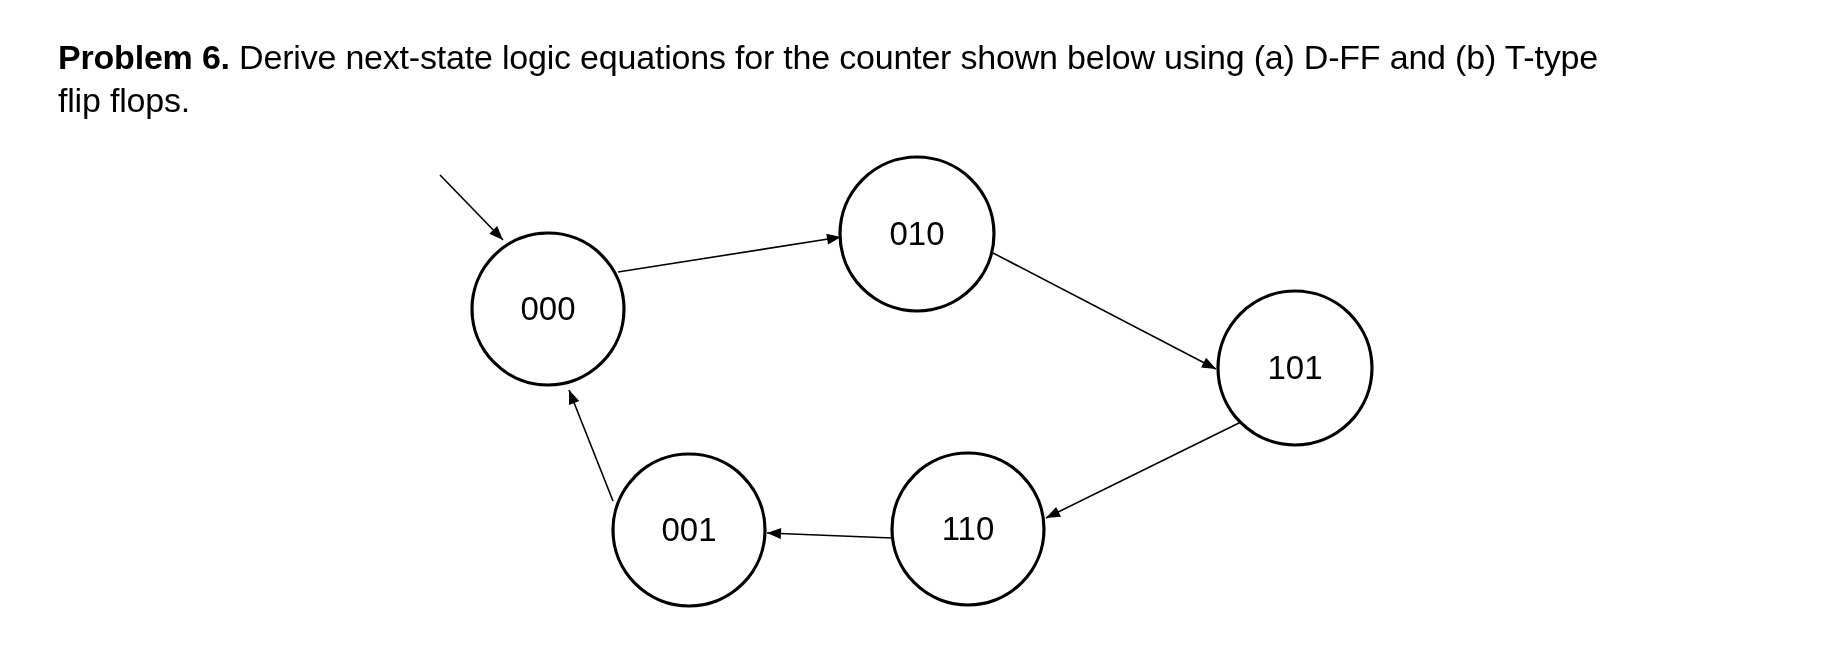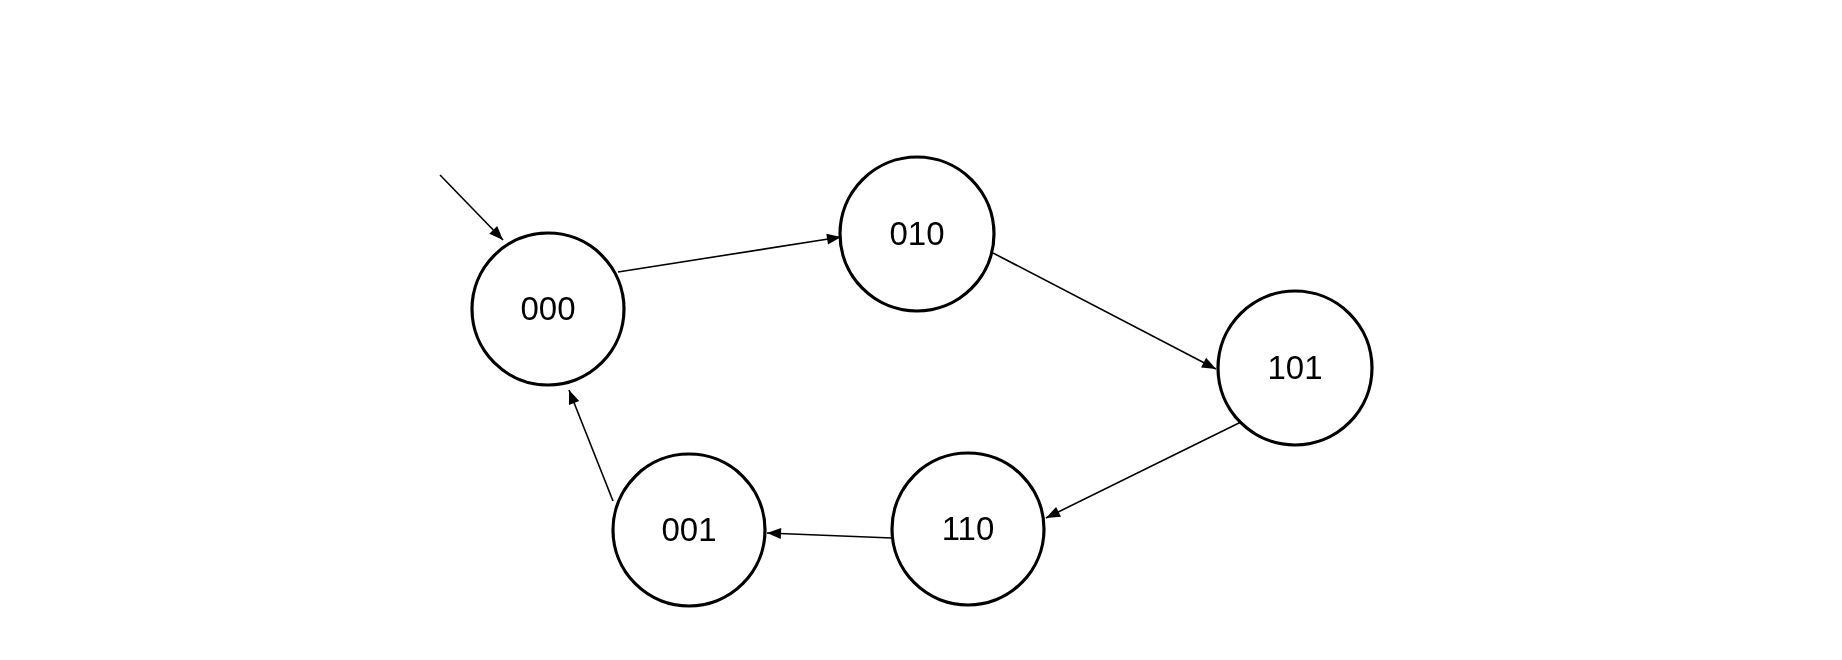--- a/index.html
+++ b/index.html
@@ -51,20 +51,22 @@
     stroke-width: 1.6;
     fill: none;
   }
 </style>
 </head>
 <body>
 
 <div class="page">
 
   <div class="problem-text">
+    <div class="line"><span class="bold">Problem 6.</span><span> Derive next-state logic equations for the counter shown below using (a) D-FF and (b) T-type</span></div>
+    <div class="line">flip flops.</div>
   </div>
 
   <svg id="diagram" class="diagram-svg" width="1842" height="660" viewBox="0 0 1842 660">
     <defs>
       <marker id="arrowhead" markerUnits="userSpaceOnUse" markerWidth="18" markerHeight="14" refX="15" refY="6" orient="auto">
         <path d="M1,0.5 L15,6 L1,11.5 Z" fill="#000000"></path>
       </marker>
     </defs>
     <g id="edges-layer">
         <line x1="440" y1="175" x2="503" y2="240" class="transition-line" marker-end="url(#arrowhead)"></line>

